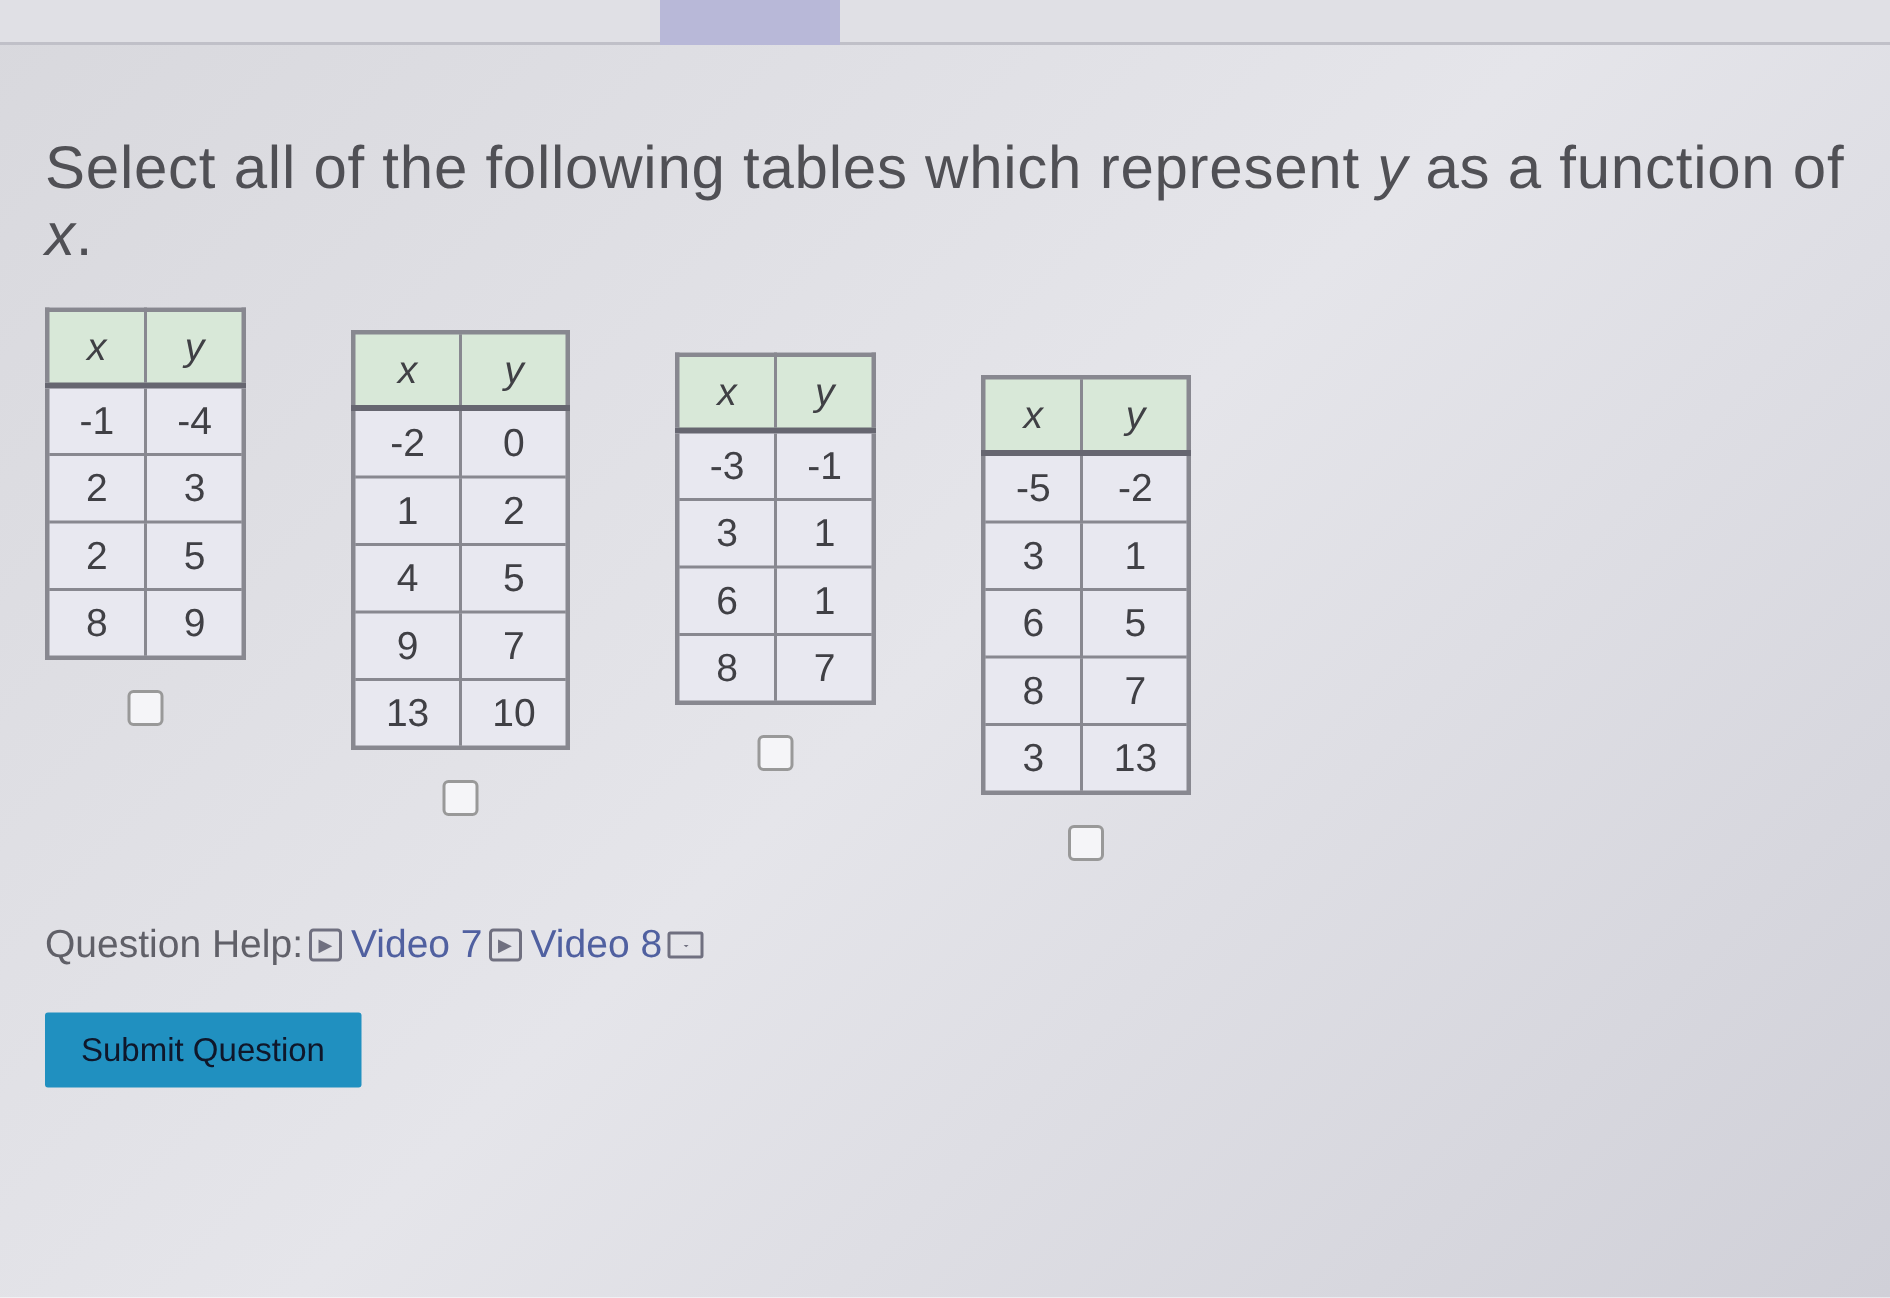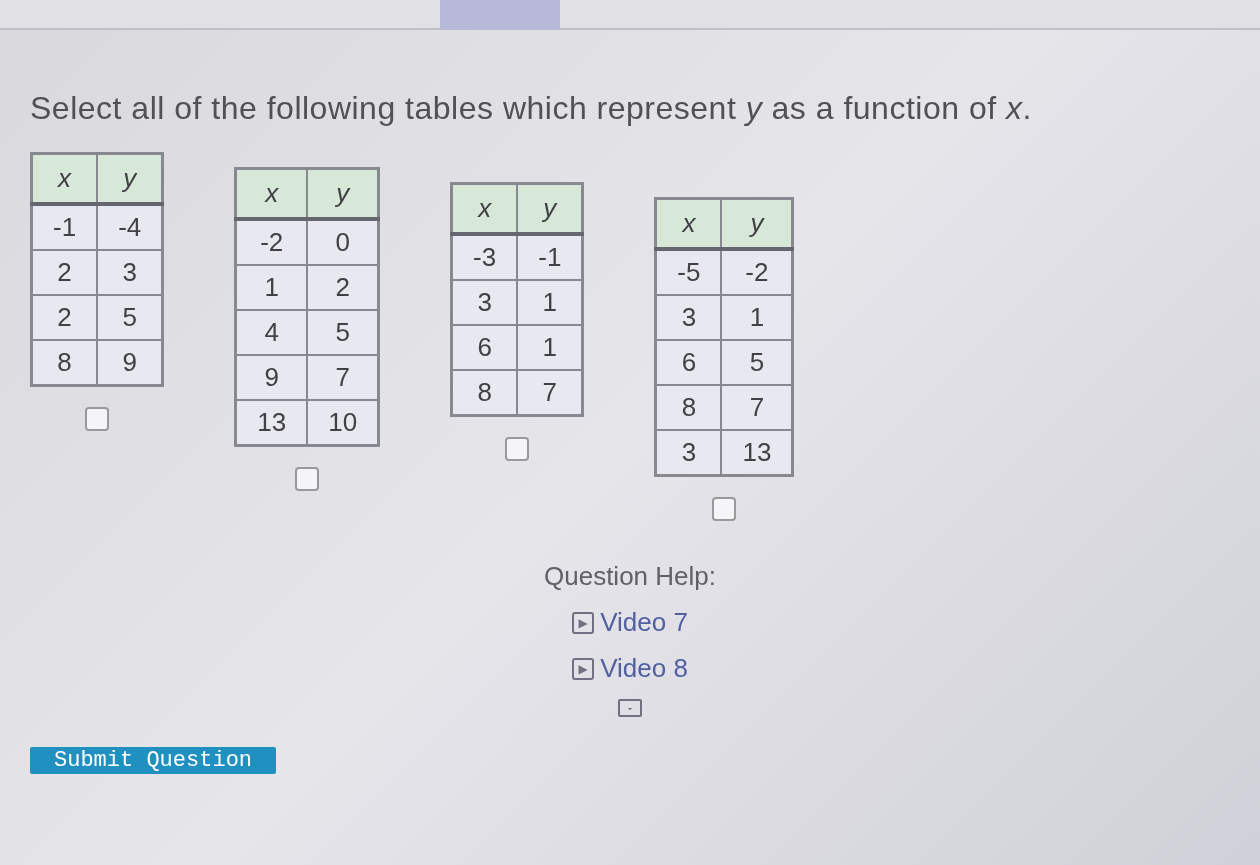--- a/index.html
+++ b/index.html
@@ -26,21 +26,21 @@
     }
     .top-bar-segment {
       position: absolute;
       top: 0;
       left: 440px;
       width: 120px;
       height: 30px;
       background: #b8b8d8;
     }
     .question-text {
-      font-size: 32px;
+      font-size: 40px;
       color: #505055;
       margin-bottom: 25px;
       margin-top: 50px;
       font-weight: 500;
       letter-spacing: 0.5px;
     }
     .question-text .var {
       font-style: italic;
     }
     .tables-container {
@@ -85,23 +85,22 @@
       margin-top: 20px;
       background: #f5f5f8;
       cursor: pointer;
     }
     .help-row {
       margin-top: 40px;
       font-size: 26px;
       color: #606068;
       display: flex;
       align-items: center;
-      gap: 15px;
+      gap: 4px;
       flex-wrap: wrap;
-      flex-direction: column;
     }
     .help-label {
       color: #606068;
     }
     .help-link {
       color: #5060a0;
       display: inline-flex;
       align-items: center;
       gap: 6px;
       cursor: pointer;
@@ -131,27 +130,26 @@
       top: 0;
       left: 0;
       right: 0;
       height: 50%;
       border-bottom: 2px solid #707080;
       clip-path: polygon(0 0, 50% 100%, 100% 0);
     }
     .submit-btn {
       margin-top: 30px;
       background: #2090c0;
-      color: #ffffff;
+      color: #0f172a;
       border: none;
-      padding: 1px 24px;
+      padding: 12px 24px;
       font-size: 22px;
       cursor: pointer;
       border-radius: 2px;
-      font-family: Liberation Mono, monospace;
     }
     .table-block:nth-child(2) { margin-top: 15px; }
     .table-block:nth-child(3) { margin-top: 30px; }
     .table-block:nth-child(4) { margin-top: 45px; }
   </style>
 </head>
 <body>
 
 
 

